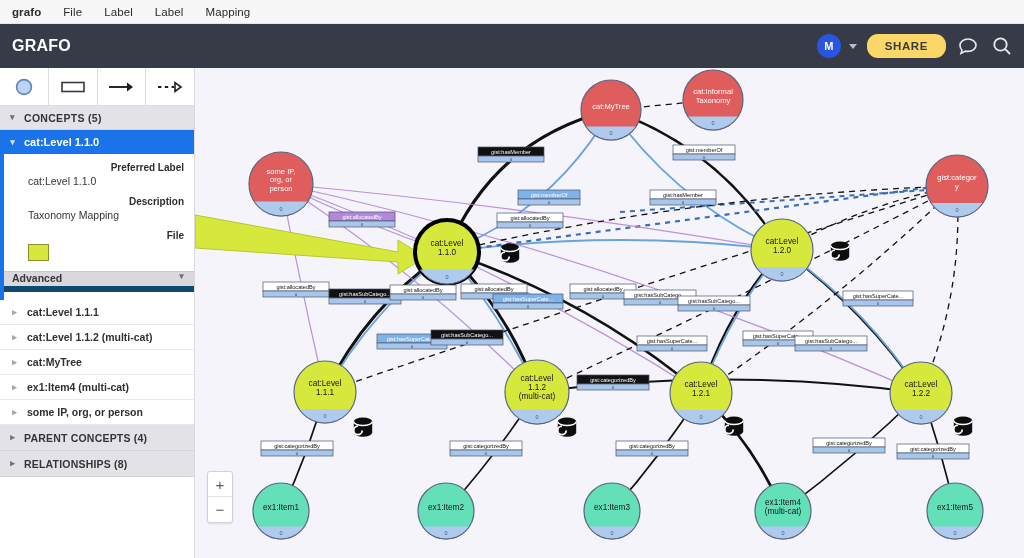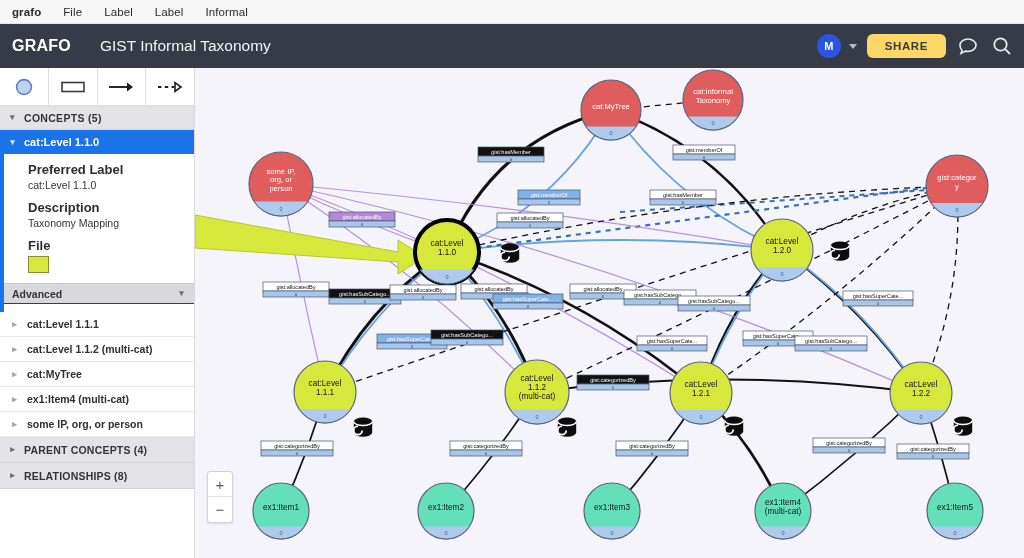--- a/index.html
+++ b/index.html
@@ -36,21 +36,21 @@
     width:24px; height:24px; border-radius:50%; background:#2a55e0;
     color:#fff; font-size:11px; font-weight:700;
     display:flex; align-items:center; justify-content:center;
   }
   .caret-down {
     width:0;height:0;border-left:4px solid transparent;border-right:4px solid transparent;
     border-top:5px solid #b9bcc6; margin-left:-2px;
   }
   .share-btn {
     background:#fad766; color:#3b3b3b; font-size:11.5px; font-weight:700;
-    letter-spacing:.6px; padding:6px 18px; border-radius:6px; border:none;
+    letter-spacing:.6px; padding:6px 18px; border-radius:11px; border:none;
   }
   .ic { width:24px; height:24px; color:#e9eaee; }
   .ic svg { width:100%; height:100%; display:block; }
 
   
   .body { display:flex; height:490px; }
 
   
   .sidebar { width:195px; height:490px; background:#ffffff; position:relative;
              border-right:1px solid #d9d9de; }
@@ -69,30 +69,30 @@
           font-size:9px; line-height:1; }
 
   .row-selected {
     height:24px; background:#1a73e8; display:flex; align-items:center;
     gap:7px; padding-left:8px; color:#fff; font-size:11px; font-weight:700;
   }
   .row-selected .chev { color:#dbe7fb; }
 
   .detail { padding:8px 10px 8px 24px; background:#fff;
             border-left:4px solid #1a73e8; }
-  .fld-label { font-size:13px; font-weight:700; color:#2d2d33; margin-bottom:2px; }
+  .fld-label { font-size:10px; font-weight:700; color:#2d2d33; margin-bottom:2px;text-align:right; }
   .fld-val { font-size:10.5px; color:#34343a; margin-bottom:9px; }
   .swatch { width:21px; height:17px; background:#d7e83c; border:1px solid #8d8d2e;
             margin-top:3px; }
   .advanced {
-    height:21px; background:#d8d8dd; display:flex; align-items:center;
+    height:21px; background:#d8d8dd; display:flex; align-items:flex-start;
     justify-content:space-between; padding:0 8px;
     font-size:10.5px; font-weight:700; color:#35353c;
     margin:10px -10px 0 -24px;
-    border-top:1px solid #c9c9cf; border-bottom:1px solid #0c4a6e;
+    border-top:1px solid #c9c9cf; border-bottom:6px solid #0c4a6e;
   }
 
   .list-row {
     height:25px; display:flex; align-items:center; gap:8px; padding-left:10px;
     font-size:10.5px; font-weight:700; color:#2f2f36;
     border-bottom:1px solid #e8e8ec; background:#fff;
   }
   .list-row .chev { color:#a3a4ad; }
 
   .sect-foot {
@@ -115,26 +115,25 @@
   .zoomctl div:first-child { border-bottom:1px solid #e2e2e8; }
 </style>
 </head>
 <body>
 
 <div class="menubar">
   <span class="mi app">grafo</span>
   <span class="mi">File</span>
   <span class="mi">Label</span>
   <span class="mi">Label</span>
-  <span class="mi">Informal</span>
+  <span class="mi">Mapping</span>
 </div>
 
 <div class="appheader">
   <div class="brand">GRAFO</div>
-  <div class="doctitle">GIST Informal Taxonomy</div>
 
   <div class="header-right">
     <div class="avatar">M</div>
     <div class="caret-down"></div>
     <button class="share-btn">SHARE</button>
     <span class="ic">
       <svg viewBox="0 0 24 24" fill="none" stroke="currentColor" stroke-width="1.6">
         <path d="M4 11.2c0-3.4 3.6-6.2 8-6.2s8 2.8 8 6.2-3.6 6.2-8 6.2c-.9 0-1.8-.1-2.6-.3L5 19.4l1-3.2C4.8 15 4 13.2 4 11.2z"></path>
       </svg>
     </span>

